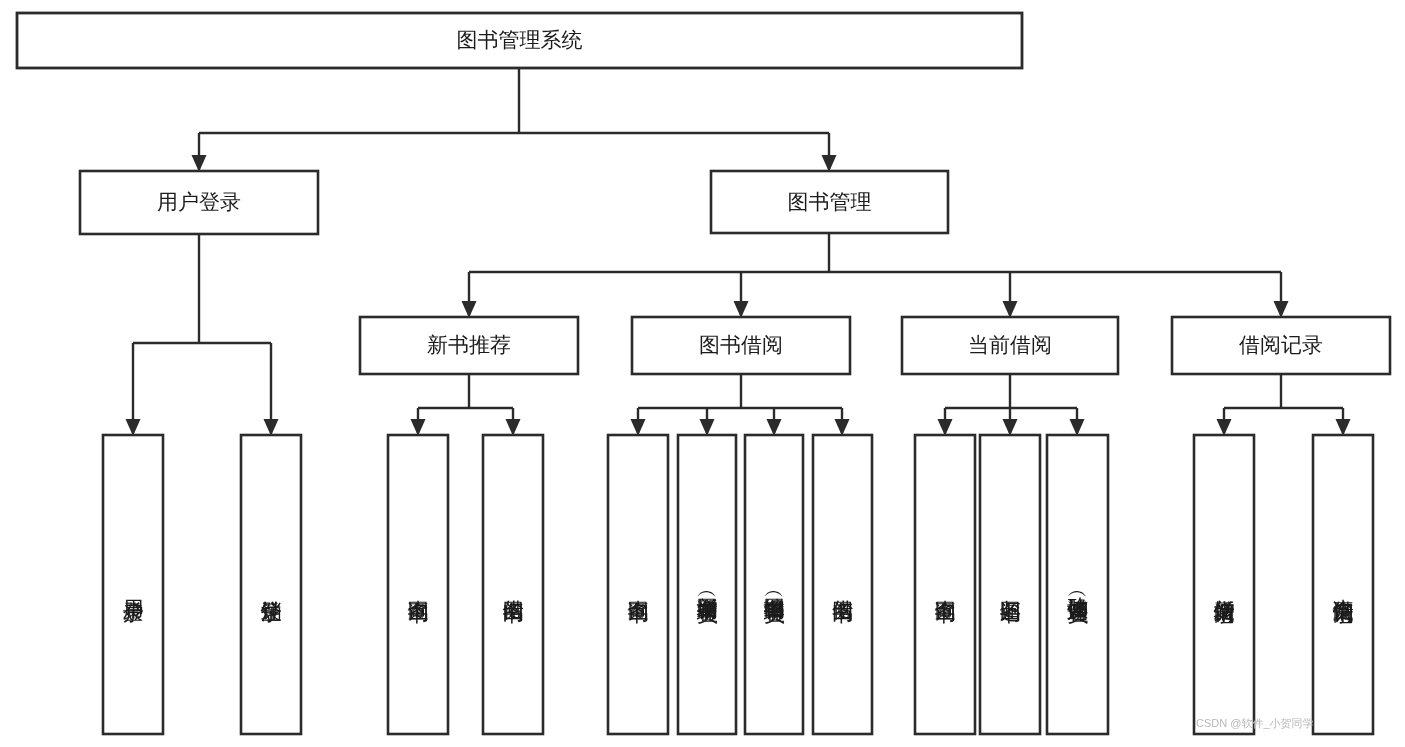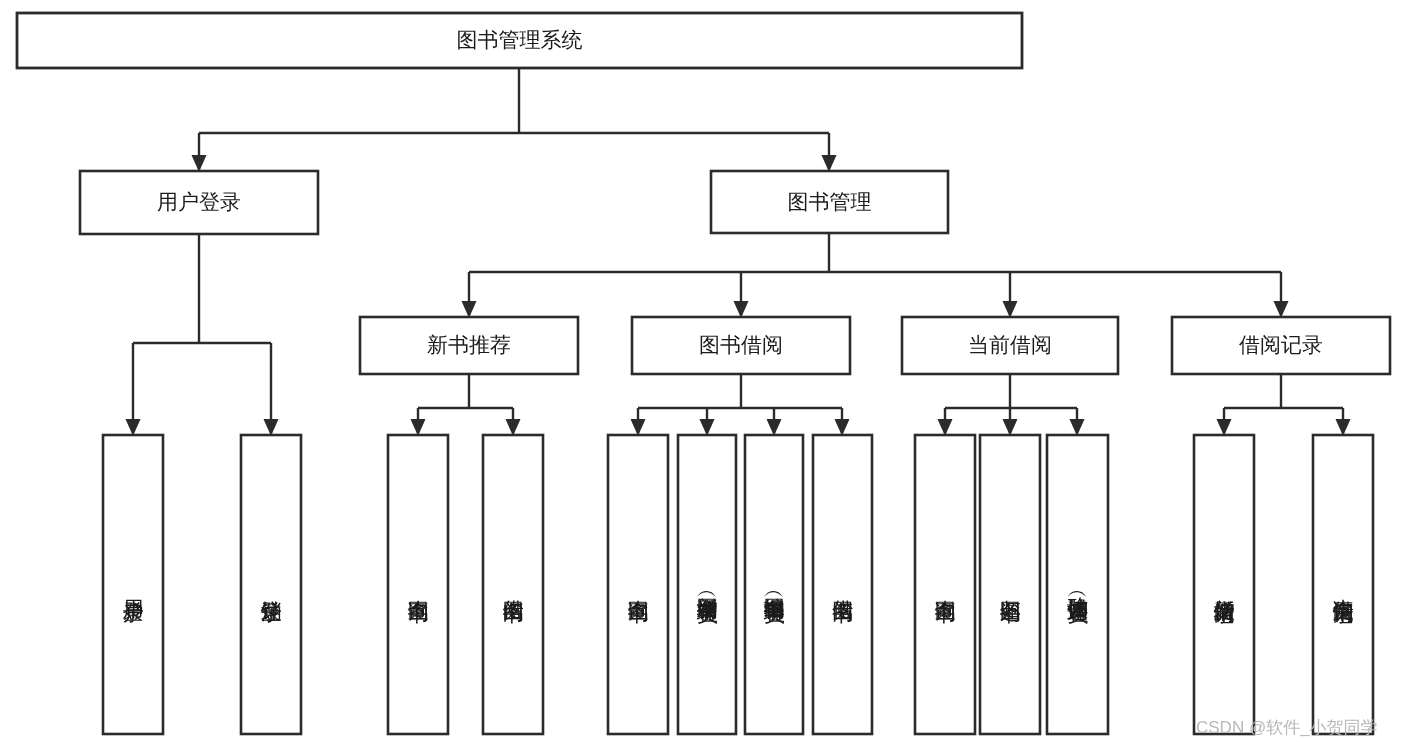--- a/index.html
+++ b/index.html
@@ -62,21 +62,21 @@
     letter-spacing: 1px;
     display: flex;
     align-items: center;
     justify-content: center;
     white-space: nowrap;
     pointer-events: none;
   }
   .watermark {
     position: absolute;
     font-family: "Liberation Sans", "DejaVu Sans", sans-serif;
-    font-size: 17px;
+    font-size: 11px;
     color: #b8b8b8;
     white-space: nowrap;
     text-align: center;
   }
 </style>
 </head>
 <body>
 
 <div id="diagram-root">
 

